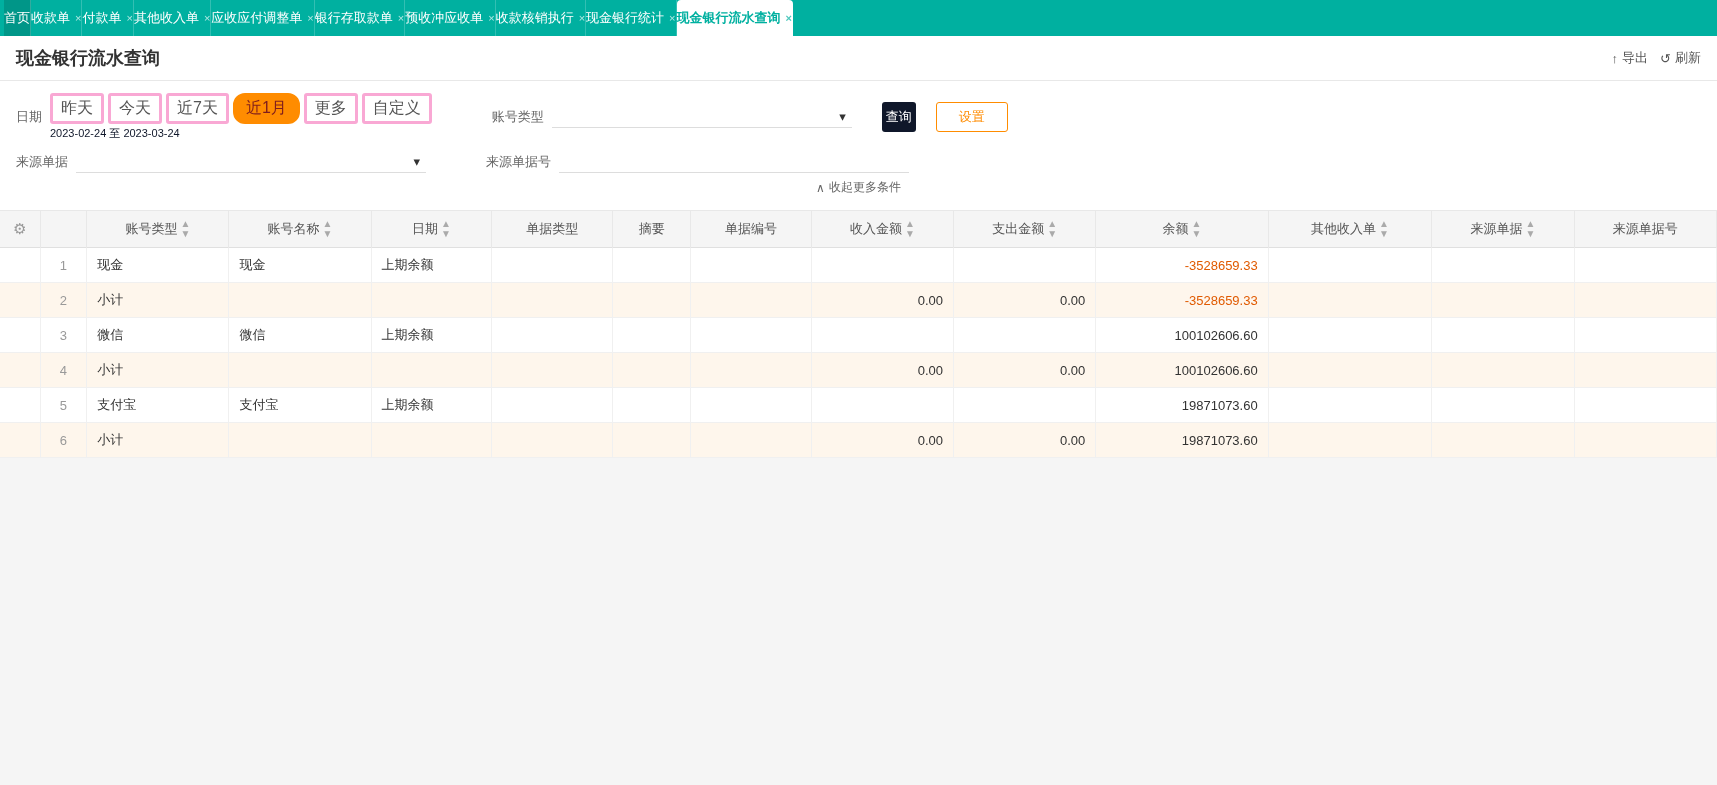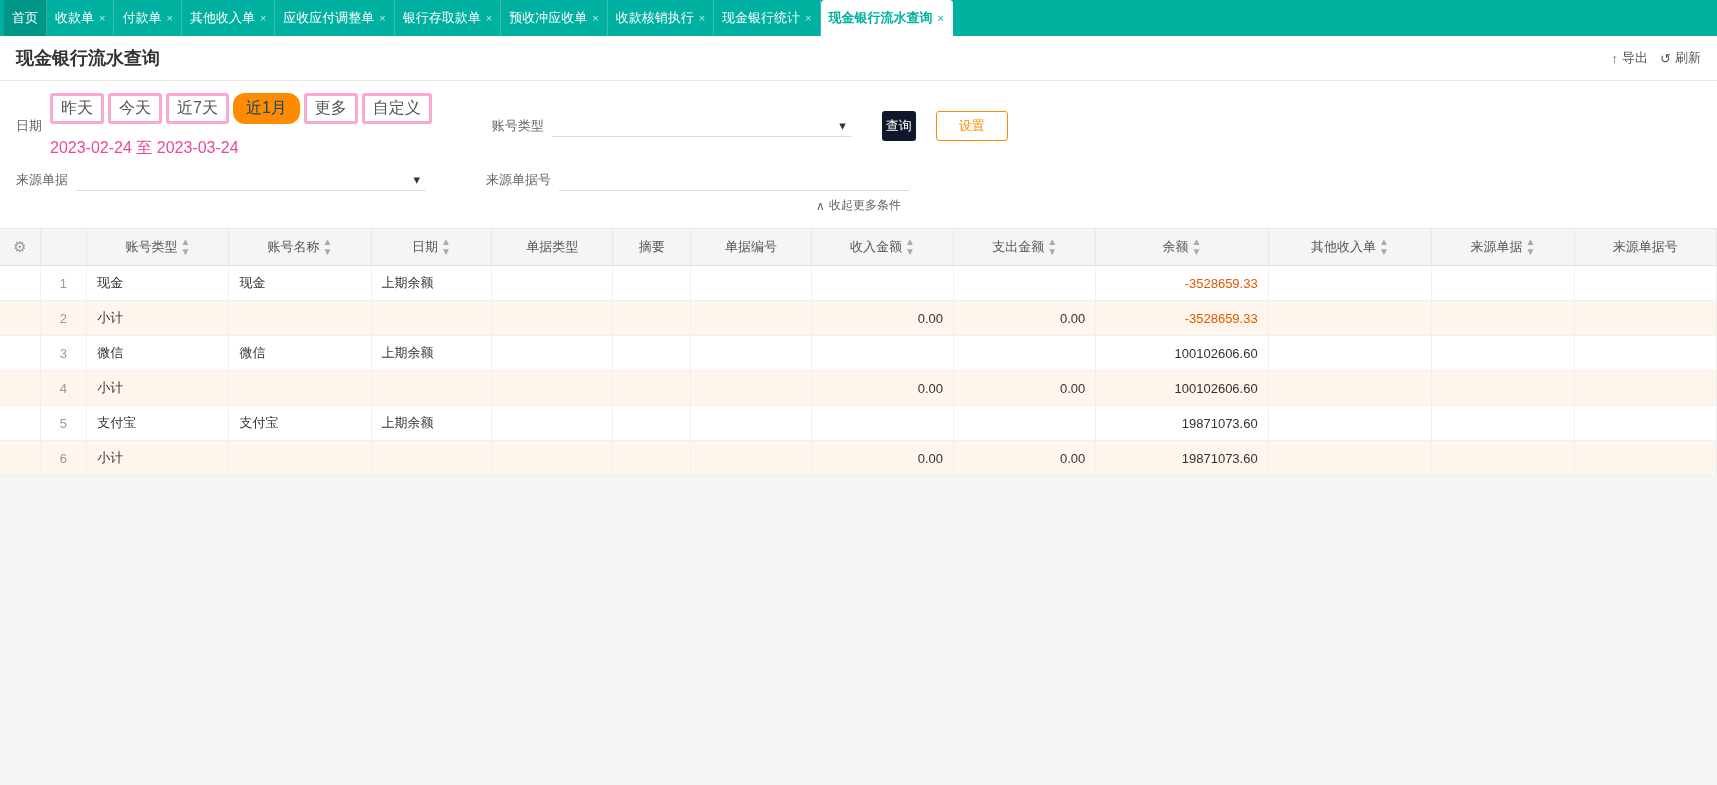--- a/index.html
+++ b/index.html
@@ -10,21 +10,21 @@
       background: #00b0a0;
       display: flex;
       align-items: center;
       height: 36px;
       padding: 0 4px;
       overflow: hidden;
     }
     .nav-item {
       display: flex;
       align-items: center;
-      padding: 0 8px;
+      padding: 0 0;
       height: 36px;
       color: #fff;
       font-size: 13px;
       cursor: pointer;
       white-space: nowrap;
       border-right: 1px solid rgba(255,255,255,0.2);
       justify-content: center;
     }
     .nav-item.home { background: #009688; }
     .nav-item.active { background: #fff; color: #00b0a0; font-weight: bold; border-radius: 4px 4px 0 0; }
@@ -91,29 +91,29 @@
       padding: 2px 8px;
       border: 3px solid #f9a8d4;
       border-radius: 3px;
       cursor: pointer;
       font-size: 16px;
       color: #555;
       background: #fff;
     }
     .date-btn.active {
       background: #ff8c00;
-      color: #0c4a6e;
+      color: #7f1d1d;
       border-color: #ff8c00;
       border-radius: 12px;
       padding: 2px 10px;
     }
     .date-range {
-      font-size: 16px;
-      color: #ec4899;
-      margin-top: 14px;
+      font-size: 11px;
+      color: #0f172a;
+      margin-top: 2px;
     }
     .date-filter-wrap {
       display: flex;
       flex-direction: column;
     }
     .select-input {
       border: none;
       border-bottom: 1px solid #ddd;
       padding: 3px 6px;
       font-size: 13px;

